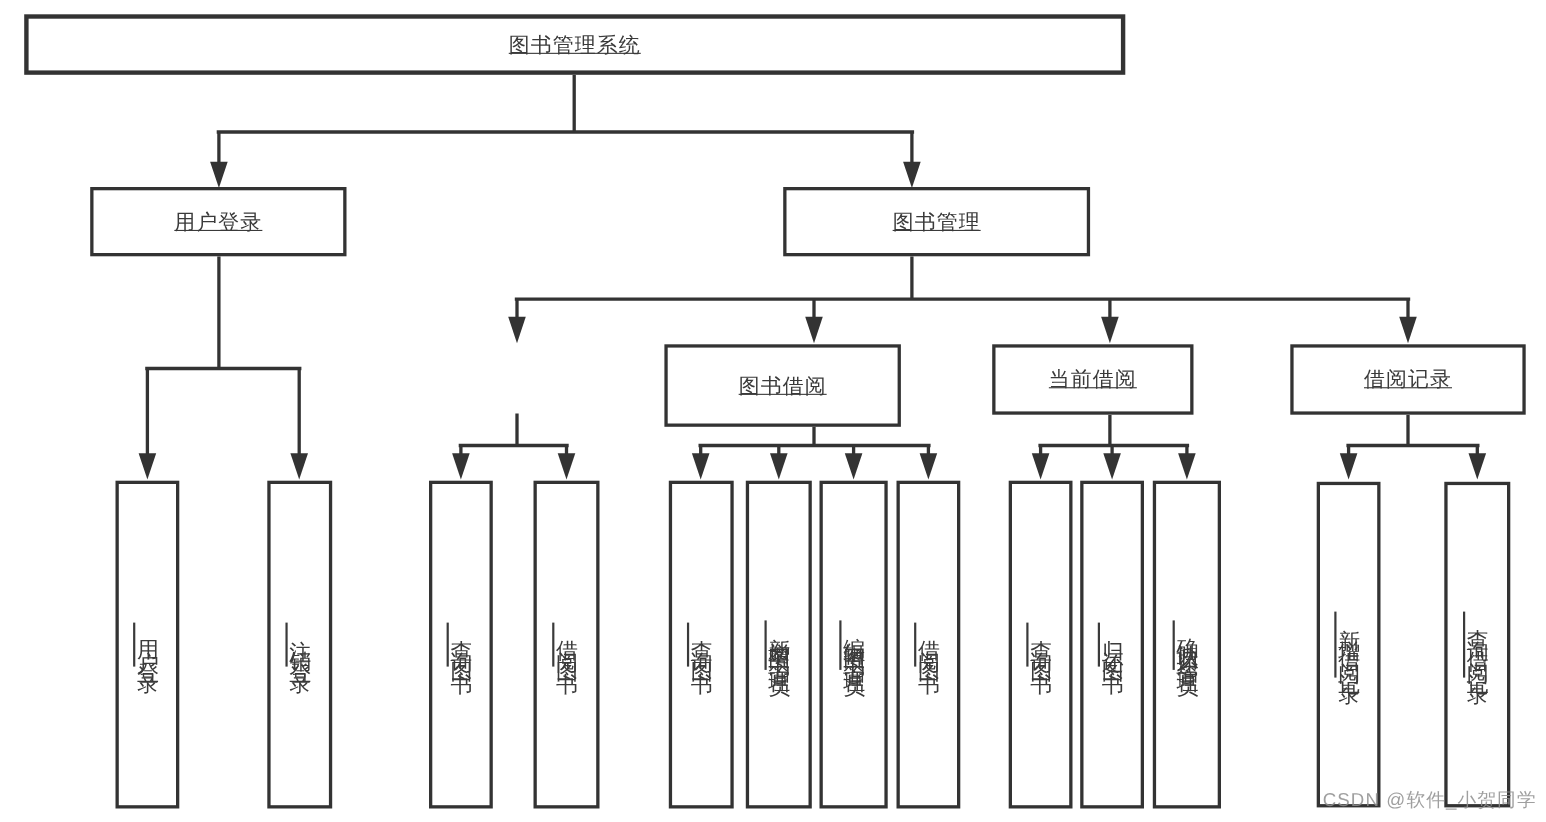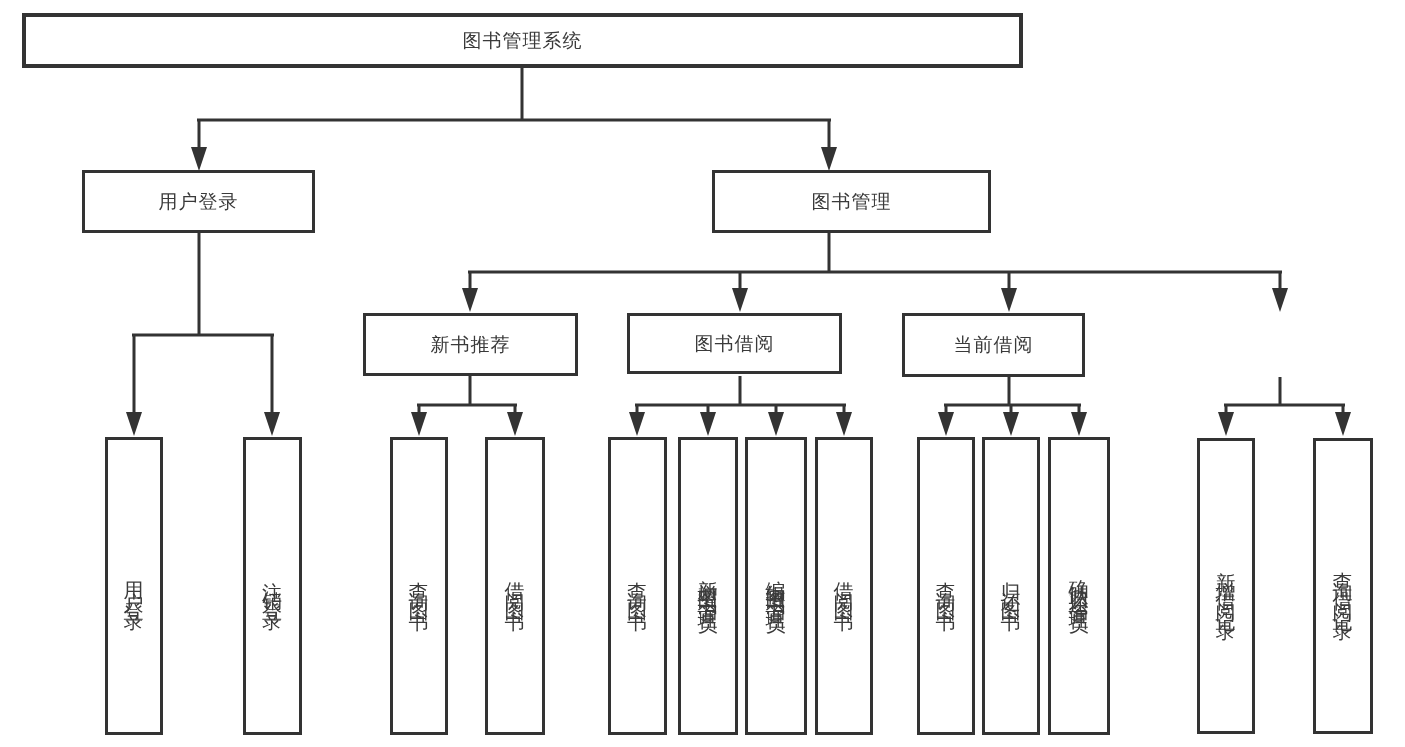--- a/index.html
+++ b/index.html
@@ -20,20 +20,21 @@
   #wires{position:absolute;left:0;top:0;width:1405px;height:747px;}
   .box{
     position:absolute;
     box-sizing:border-box;
     border:3px solid var(--line);
     background:var(--bg);
     display:flex;
     align-items:center;
     justify-content:center;
     text-align:center;
+    text-decoration:underline;
   }
   .box.root{border-width:4px;}
   .box.h span{
     font-size:19px;
     letter-spacing:1px;
     white-space:nowrap;
   }
   .box.v span{
     writing-mode:vertical-rl;
     text-orientation:mixed;
@@ -106,28 +107,28 @@
     <span>图书管理系统</span>
   </div>
 
   <div class="box h" style="left:82px;top:170px;width:233px;height:63px">
     <span>用户登录</span>
   </div>
   <div class="box h" style="left:712px;top:170px;width:279px;height:63px">
     <span>图书管理</span>
   </div>
 
-  <div class="box h" style="left:363px;top:313px;width:215px;height:63px">
-    <span>新书推荐</span>
-  </div>
-  <div class="box h" style="left:627px;top:313px;width:215px;height:61px">
+  <div class="box h" style="left:604px;top:313px;width:215px;height:75px">
     <span>图书借阅</span>
   </div>
   <div class="box h" style="left:902px;top:313px;width:183px;height:64px">
     <span>当前借阅</span>
+  </div>
+  <div class="box h" style="left:1173px;top:313px;width:214px;height:64px">
+    <span>借阅记录</span>
   </div>
 
   <div class="box v" style="left:105px;top:437px;width:58px;height:298px">
     <span style="letter-spacing: 10px;">用户登录</span>
   </div>
   <div class="box v" style="left:243px;top:437px;width:59px;height:298px">
     <span style="letter-spacing: 10px;">注销登录</span>
   </div>
 
   <div class="box v" style="left:390px;top:437px;width:58px;height:298px">
@@ -160,13 +161,14 @@
     <span style="letter-spacing: 5px;">确认归还（管理员）</span>
   </div>
 
   <div class="box v" style="left:1197px;top:438px;width:58px;height:296px">
     <span style="letter-spacing: 10px;">新增借阅记录</span>
   </div>
   <div class="box v" style="left:1313px;top:438px;width:60px;height:296px">
     <span style="letter-spacing: 10px;">查询借阅记录</span>
   </div>
 
+  <div id="watermark">CSDN @软件_小贺同学</div>
 </div>
 
 </body></html>

